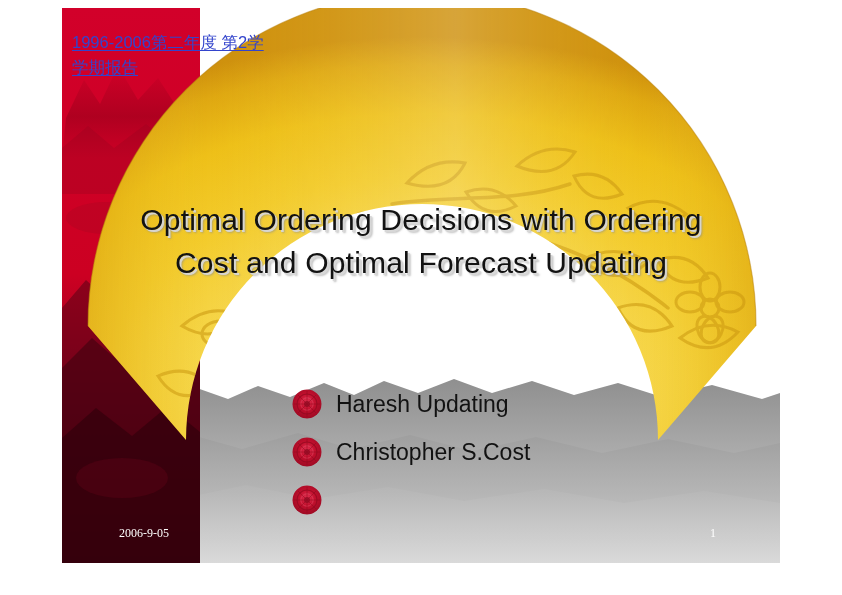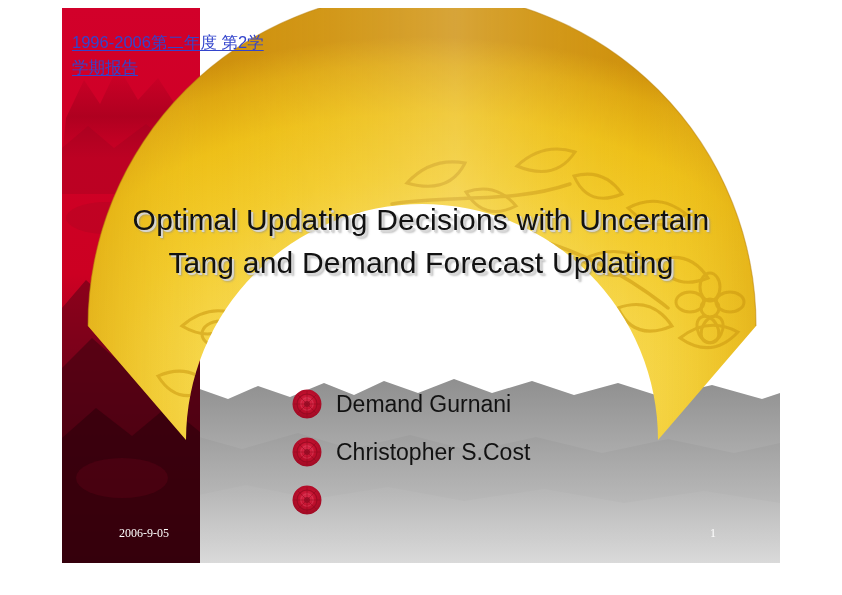--- a/index.html
+++ b/index.html
@@ -219,22 +219,22 @@
       <path d="M0,360 L30,330 L62,358 L96,328 L138,356 L138,555 L0,555 Z" fill="#40010f" opacity=".6"></path>
       <path d="M0,430 L34,400 L70,428 L106,398 L138,424 L138,555 L0,555 Z" fill="#2a0009" opacity=".55"></path>
 
       <ellipse cx="44" cy="210" rx="40" ry="16" fill="#a10522" opacity=".3"></ellipse>
       <ellipse cx="100" cy="250" rx="34" ry="14" fill="#b10625" opacity=".25"></ellipse>
       <ellipse cx="60" cy="470" rx="46" ry="20" fill="#5e0316" opacity=".45"></ellipse>
     </svg>
   </div>
 
   <div id="title">
-    <div>Optimal Updating Decisions with Uncertain</div>
-    <div>Tang and Demand Forecast Updating</div>
+    <div>Optimal Ordering Decisions with Ordering</div>
+    <div>Cost and Optimal Forecast Updating</div>
   </div>
 
   <div id="authors">
 
     <div class="arow">
       <span class="bullet">
         <svg viewBox="0 0 30 30" width="30" height="30">
           <defs>
             <radialGradient id="bl1" cx="50%" cy="42%" r="60%">
               <stop offset="0%" stop-color="#e03050"></stop>
@@ -247,21 +247,21 @@
           <circle cx="15" cy="15" r="6.2" fill="none" stroke="#e8536e" stroke-width="1" opacity=".55"></circle>
           <circle cx="15" cy="15" r="3" fill="#8e0a20" opacity=".75"></circle>
           <g stroke="#8e0a20" stroke-width=".9" opacity=".55">
             <line x1="15" y1="2" x2="15" y2="28"></line>
               <line x1="2" y1="15" x2="28" y2="15"></line>
             <line x1="6" y1="6" x2="24" y2="24"></line>
               <line x1="24" y1="6" x2="6" y2="24"></line>
           </g>
         </svg>
       </span>
-      <span class="aname">Demand  Gurnani</span>
+      <span class="aname">Haresh  Updating</span>
     </div>
 
     <div class="arow">
       <span class="bullet">
         <svg viewBox="0 0 30 30" width="30" height="30">
           <circle cx="15" cy="15" r="14.5" fill="url(#bl1)"></circle>
           <circle cx="15" cy="15" r="10" fill="none" stroke="#8e0a20" stroke-width="1.1" opacity=".7"></circle>
           <circle cx="15" cy="15" r="6.2" fill="none" stroke="#e8536e" stroke-width="1" opacity=".55"></circle>
           <circle cx="15" cy="15" r="3" fill="#8e0a20" opacity=".75"></circle>
           <g stroke="#8e0a20" stroke-width=".9" opacity=".55">

